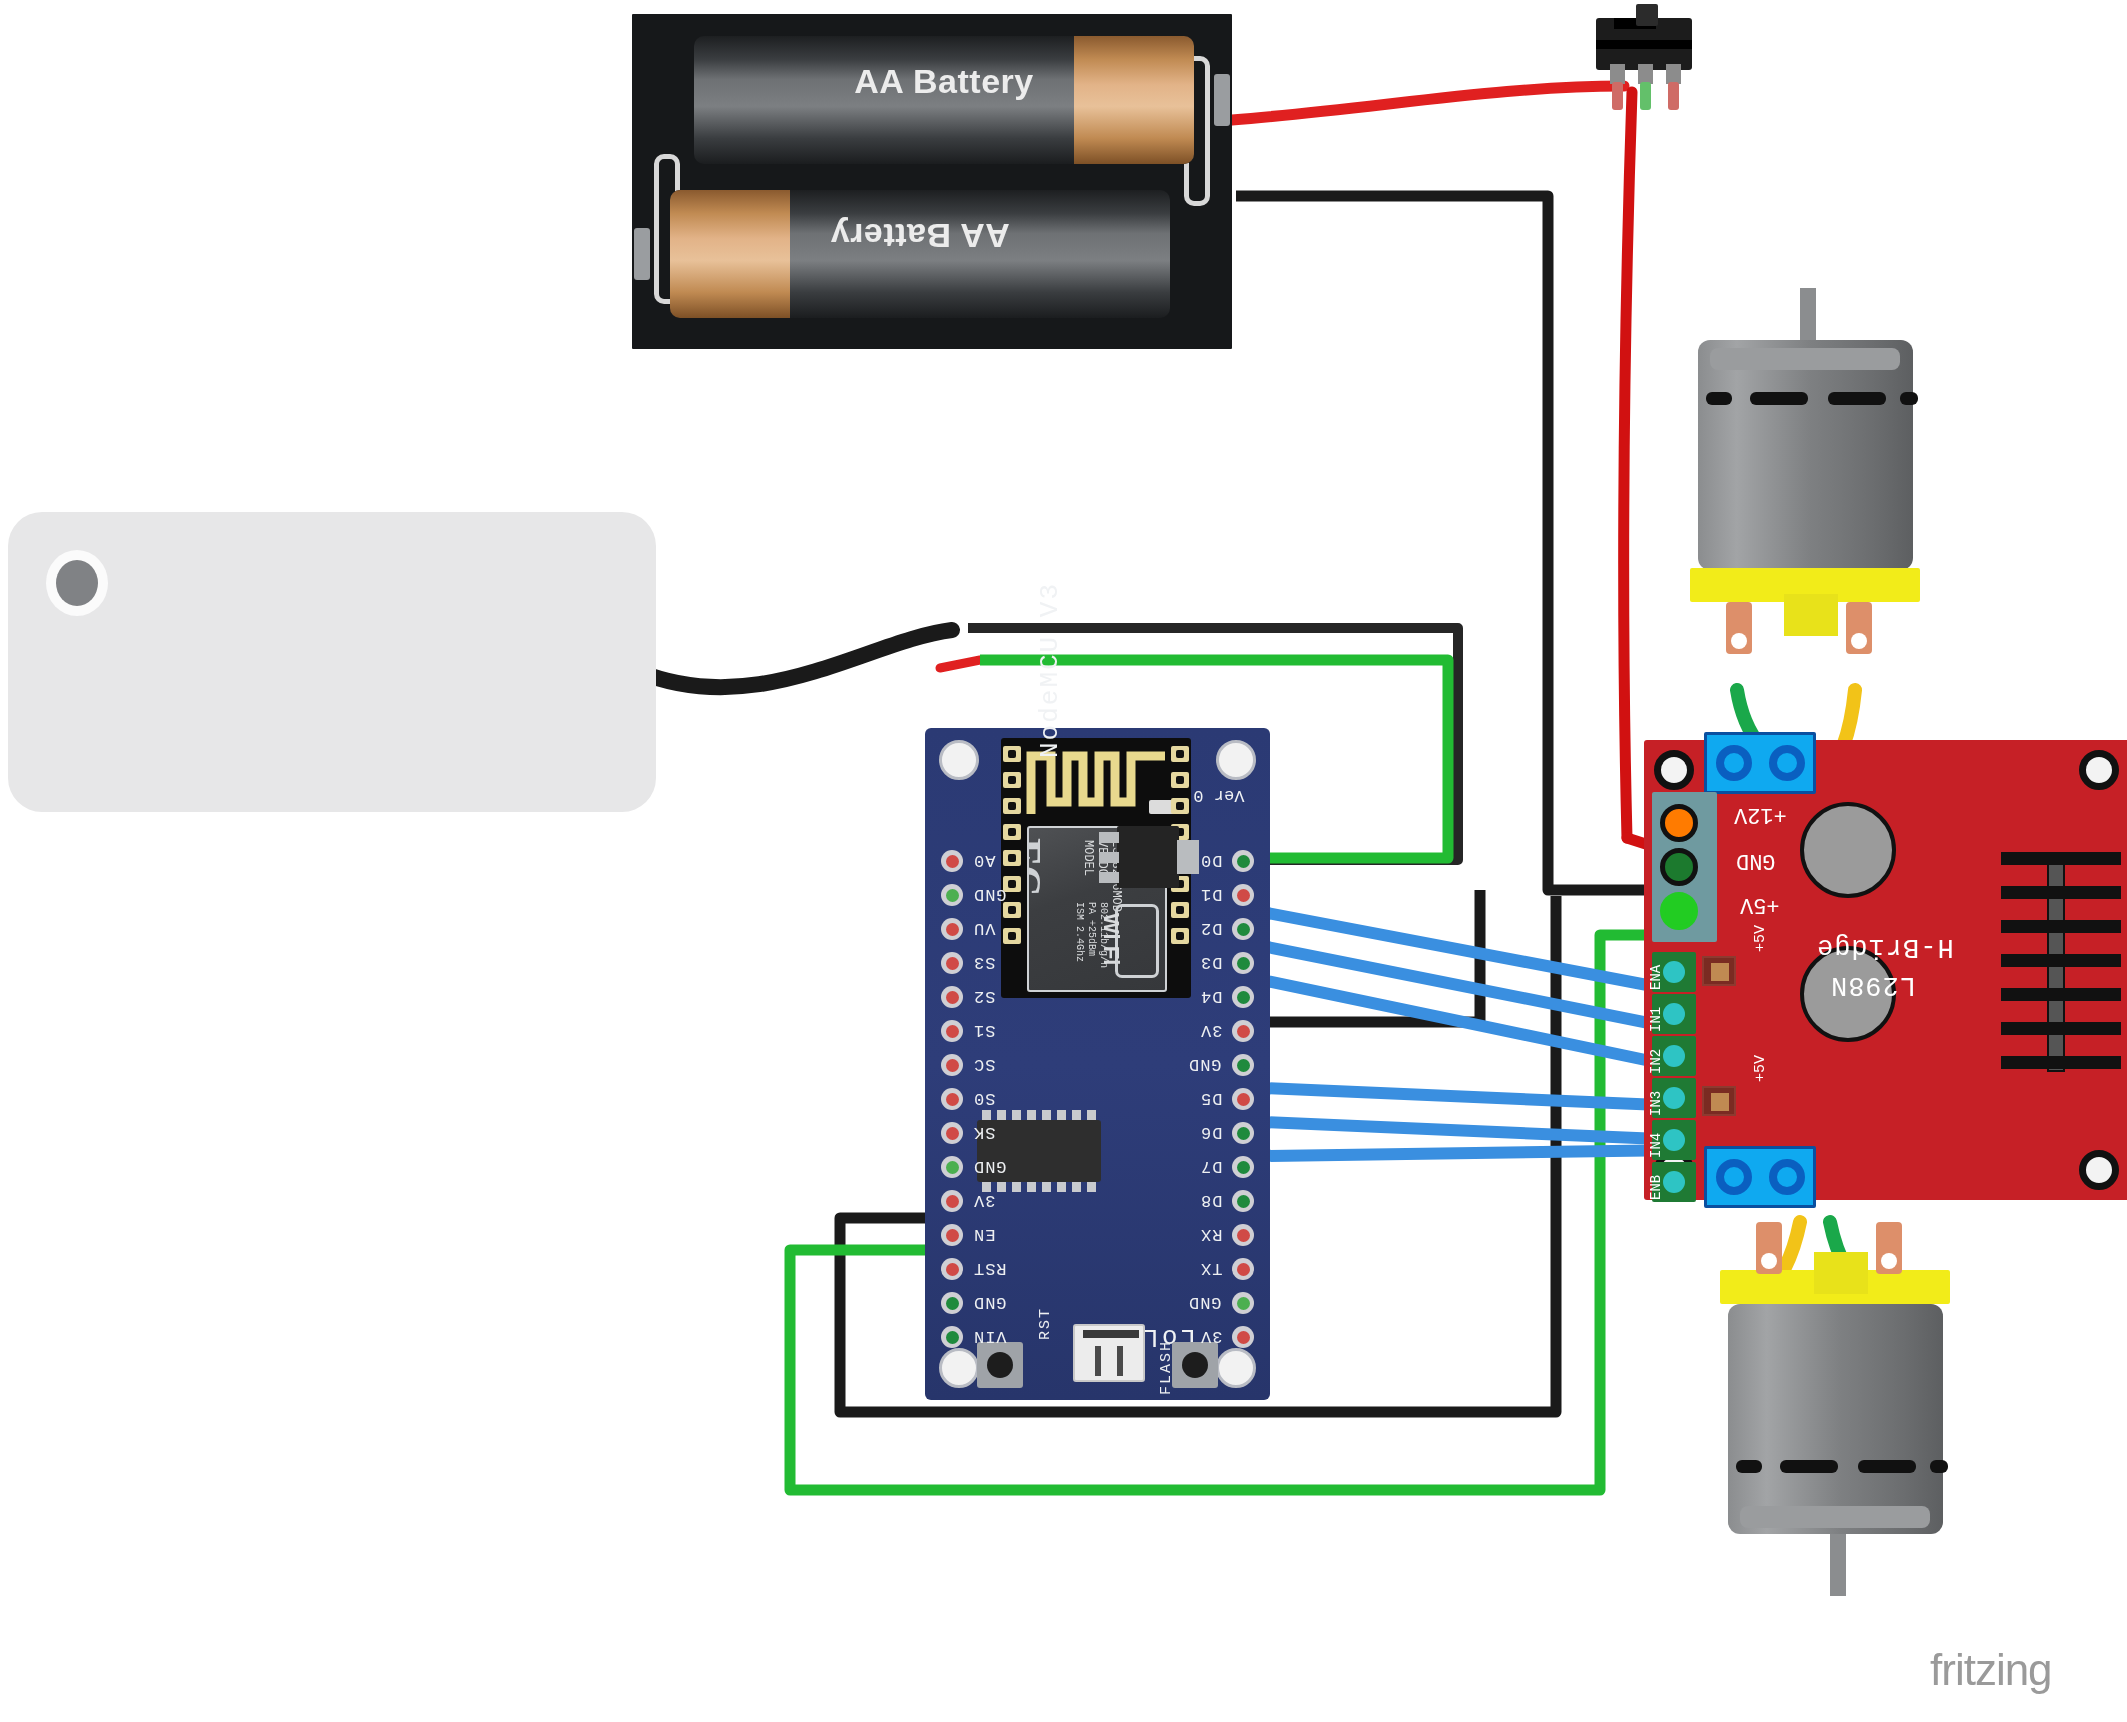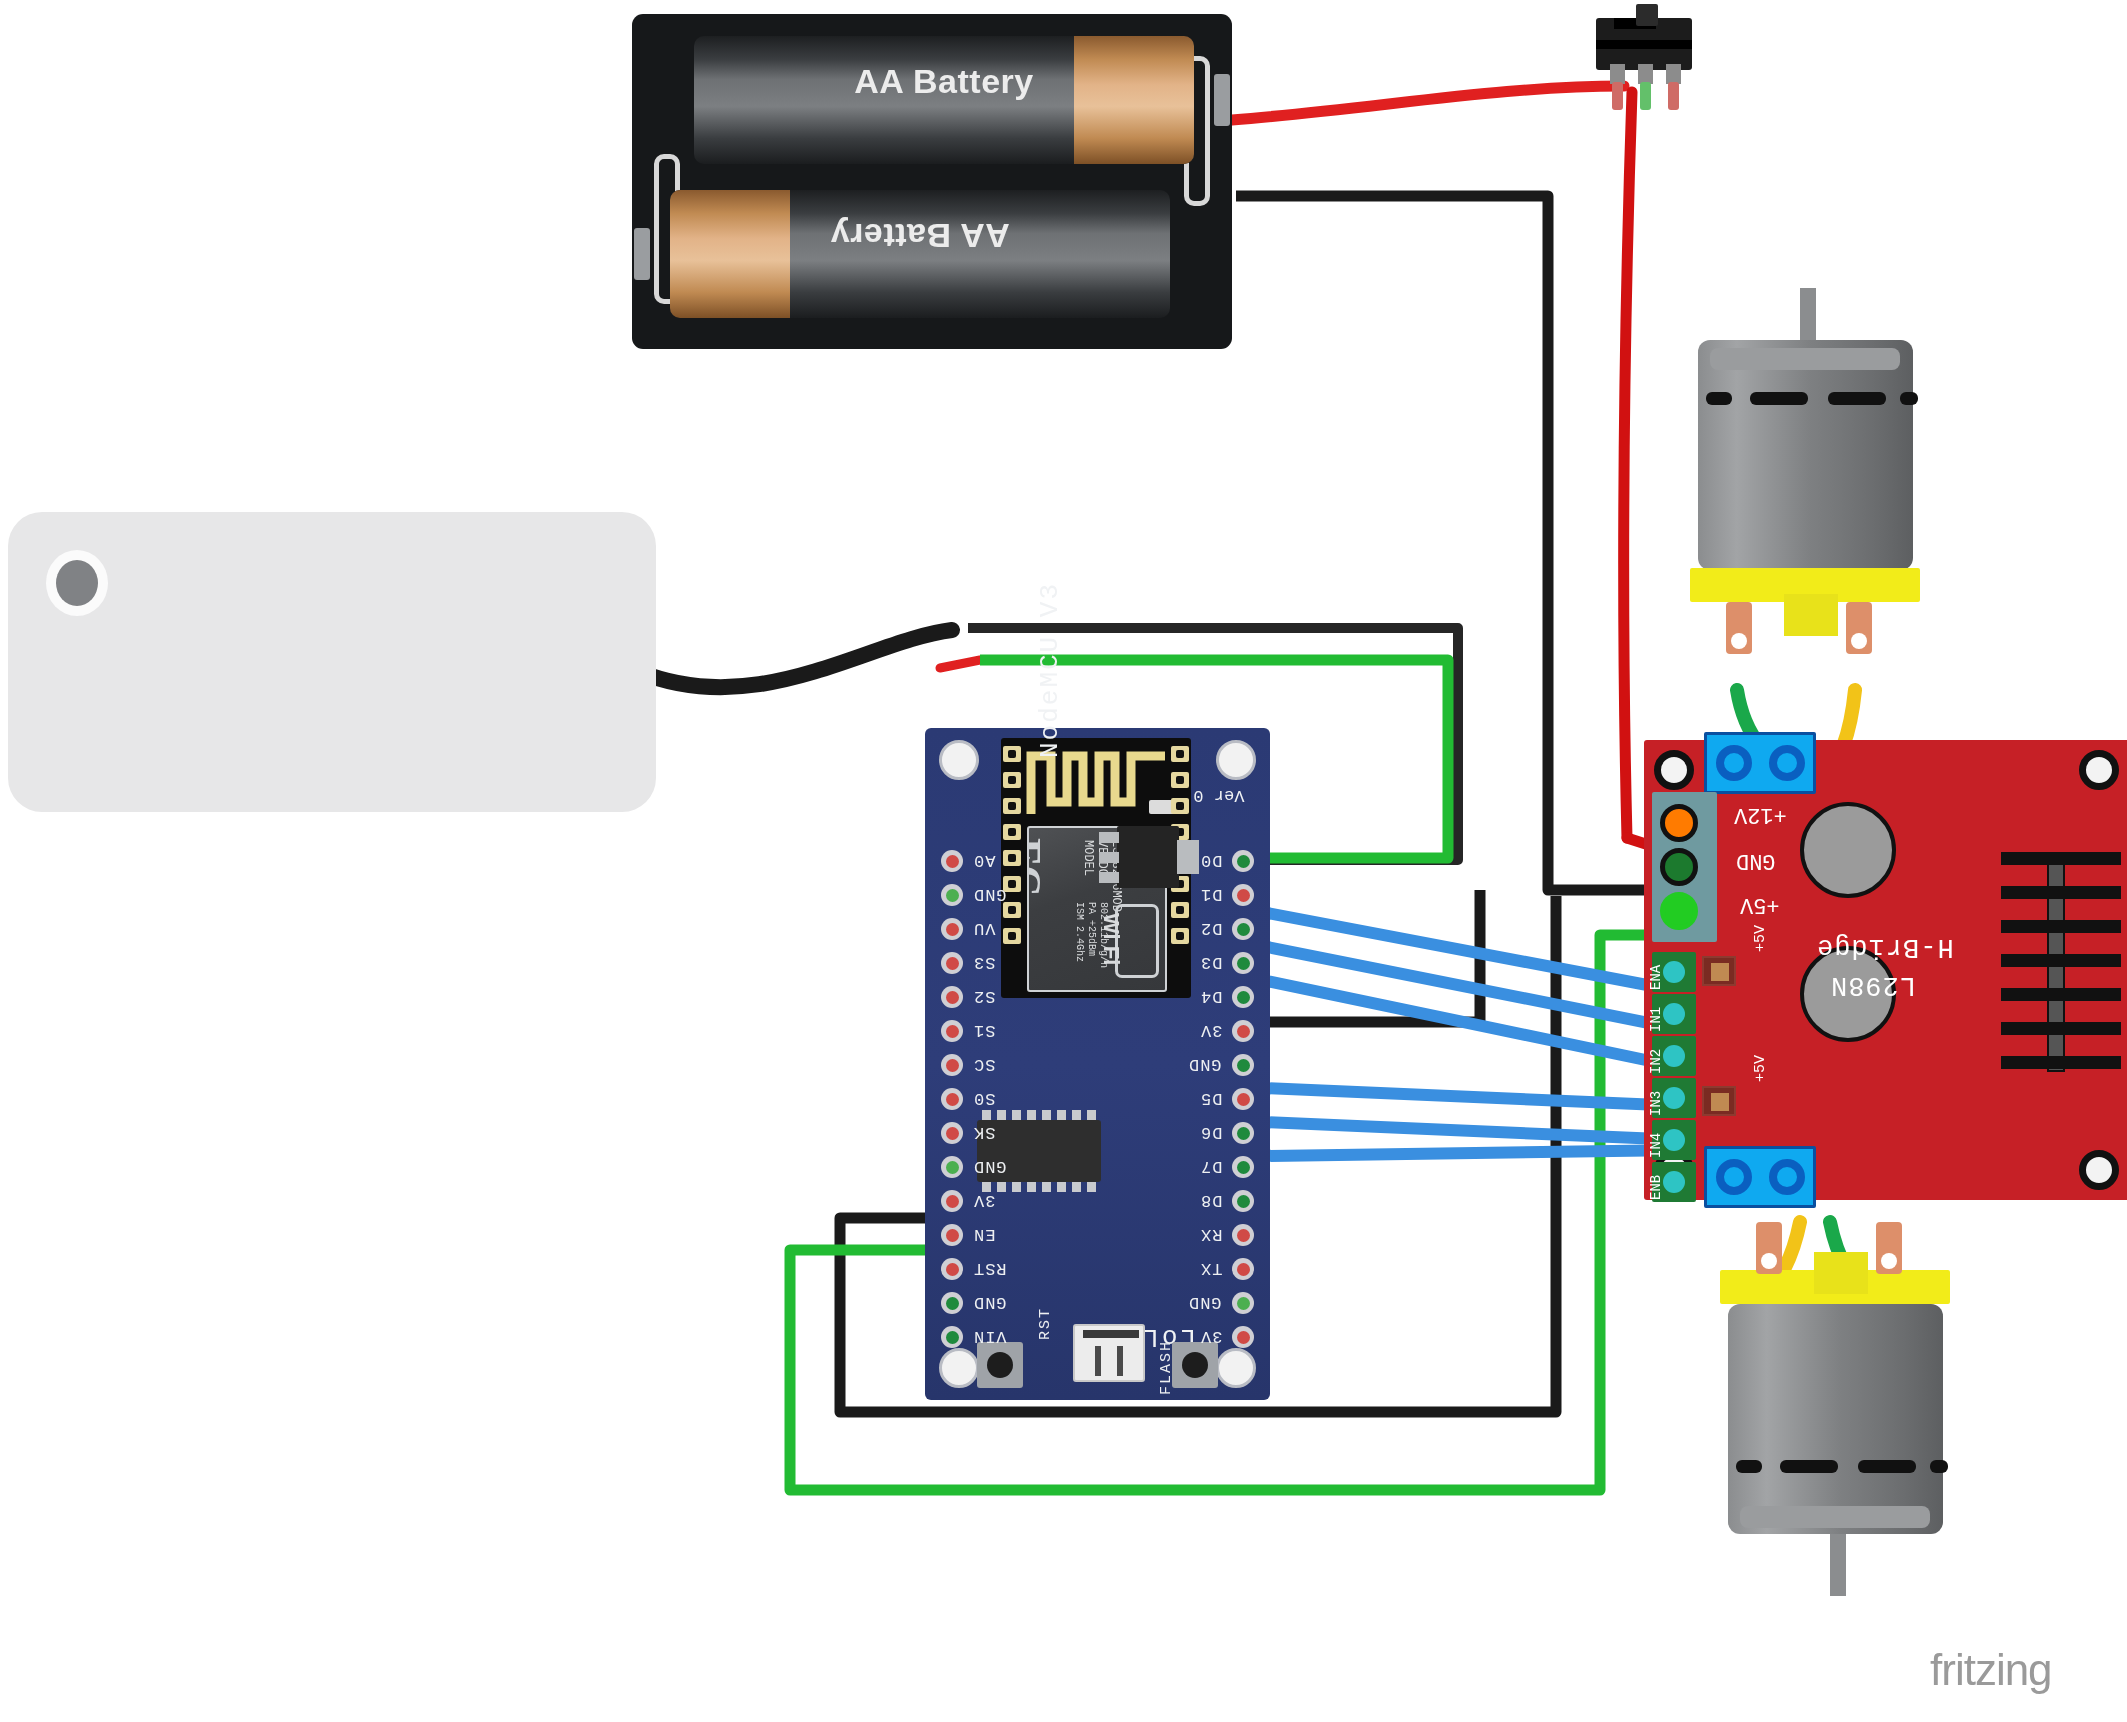--- a/index.html
+++ b/index.html
@@ -17,21 +17,21 @@
   }
   .abs { position: absolute; }
 
   
   #wires { position:absolute; left:0; top:0; width:2127px; height:1722px; }
 
   
   #battery-holder {
     left: 632px; top: 14px; width: 600px; height: 335px;
     background: #16181a;
-    border-radius: 11px;
+    border-radius: 1px;
   }
   .batt-spring {
     position:absolute; width: 26px; height: 150px;
     border: 5px solid #d8d8d8; border-radius: 10px;
     background: transparent;
   }
   .batt-cell {
     position:absolute; height: 128px; border-radius: 10px;
     background: linear-gradient(180deg,#1d1f21 0%,#3a3d40 18%,#6e7174 34%,#7c7f82 55%,#3a3d40 80%,#1b1d1f 100%);
     overflow:hidden;

